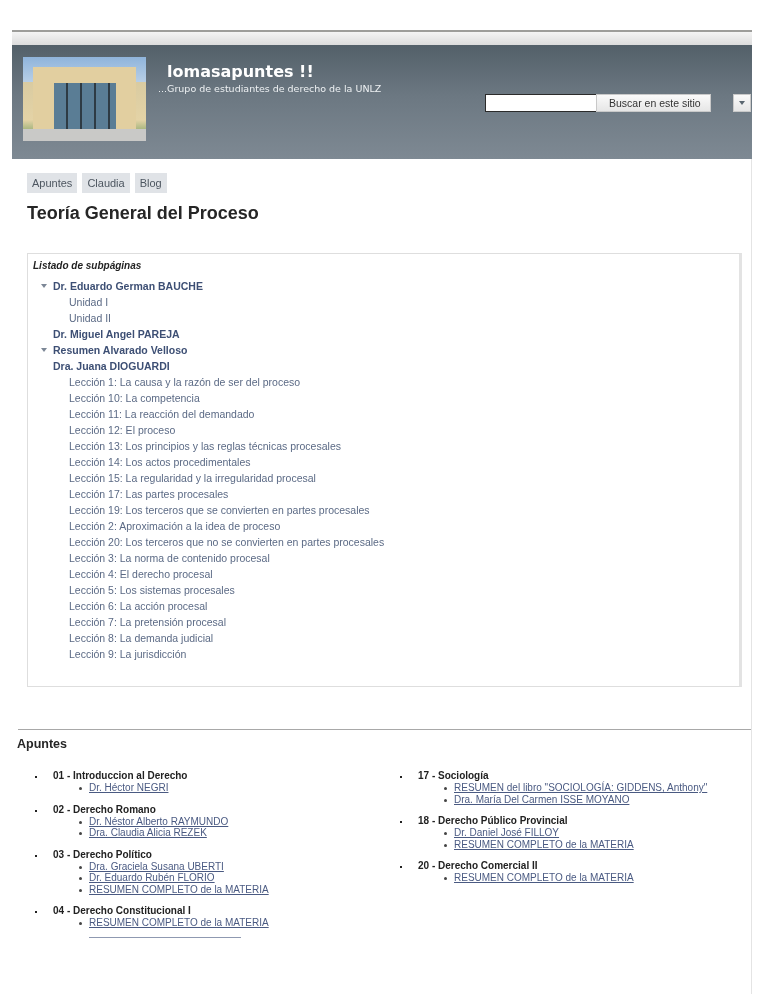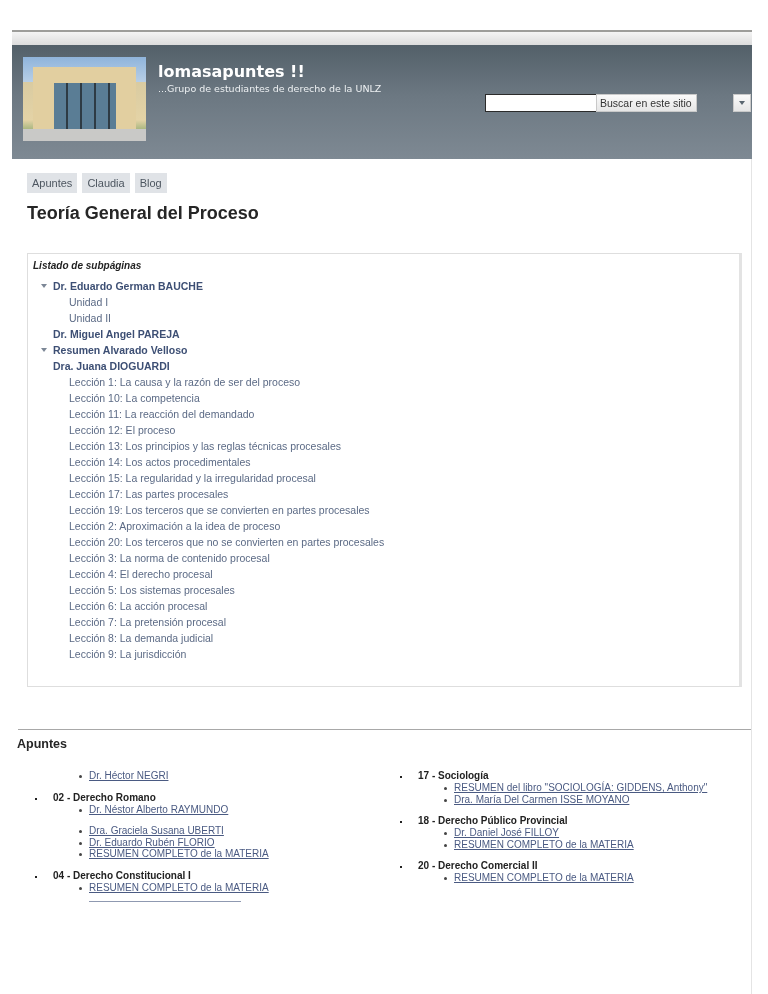--- a/index.html
+++ b/index.html
@@ -11,29 +11,29 @@
     background: linear-gradient(#9d9d9a 0, #9d9d9a 2px, #f4f4f4 2px, #dcdcdc 100%); }
 
   .header { position: absolute; left: 12px; top: 45px; width: 740px; height: 114px;
     background: linear-gradient(#536069 0%, #6c7882 45%, #7e8993 100%); }
   .logo { position: absolute; left: 11px; top: 12px; width: 123px; height: 84px; overflow: hidden;
     background: linear-gradient(#8fb4db 0%, #b8cfe6 30%, #d9cba1 30%, #e4d3a6 75%, #9fb27a 88%, #d7d7d7 100%); }
   .logo .bldg { position: absolute; left: 10px; top: 10px; width: 103px; height: 62px; background: #e2cfa0; }
   .logo .glass { position: absolute; left: 31px; top: 26px; width: 62px; height: 46px;
     background: repeating-linear-gradient(90deg, #5a7d95 0 12px, #2e3b44 12px 14px); }
   .logo .ground { position: absolute; left: 0; bottom: 0; width: 123px; height: 12px; background: #c9c9c7; }
-  .site-title { position: absolute; left: 146px; top: 17px; font-family: "DejaVu Sans", sans-serif;
+  .site-title { position: absolute; left: 155px; top: 17px; font-family: "DejaVu Sans", sans-serif;
     font-size: 16px; font-weight: bold; color: #ffffff; }
   .site-subtitle { position: absolute; left: 146px; top: 38px; font-family: "DejaVu Sans", sans-serif;
     font-size: 9.5px; color: #eef1f3; }
   .search-input { position: absolute; left: 473px; top: 49px; width: 136px; height: 18px;
     border: 1px solid #2b2b2b; background: #fff; }
-  .search-btn { position: absolute; left: 584px; top: 49px; width: 101px; height: 18px;
+  .search-btn { position: absolute; left: 584px; top: 49px; width: 115px; height: 18px;
     background: linear-gradient(#fafafa, #e6e6e6); border: 1px solid #c9c9c9; font-size: 10.5px;
-    color: #333; line-height: 16px; padding-left: 3px; }
+    color: #333; line-height: 16px; padding-left: 12px; }
   .search-drop { position: absolute; left: 721px; top: 49px; width: 18px; height: 18px;
     background: linear-gradient(#fafafa, #e6e6e6); border: 1px solid #c9c9c9; }
   .search-drop::after { content: ""; position: absolute; left: 5px; top: 6px; border-left: 3.5px solid transparent;
     border-right: 3.5px solid transparent; border-top: 4px solid #5a6670; }
 
   .nav { position: absolute; left: 27px; top: 173px; display: flex; gap: 5px; }
   .nav-tab { background: #e0e3e7; color: #4d5660; font-size: 11px; padding: 0 5px; height: 20px; line-height: 20px; }
 
   .page-title { position: absolute; left: 27px; top: 203px; font-size: 18px; font-weight: bold; color: #262626; }
 
@@ -115,27 +115,30 @@
       <div class="tree-row lvl1"><span>Lección 8: La demanda judicial</span></div>
       <div class="tree-row lvl1"><span>Lección 9: La jurisdicción</span></div>
     </div>
 </div>
 
 <div class="divider"></div>
 <div class="section-title">Apuntes</div>
 
 <div class="col left" id="col-left">
     <div class="subject">
+      <div class="subject-title">01 - Introduccion al Derecho</div>
       <div class="sublink">Dr. Héctor NEGRI</div>
     </div>
     <div class="subject">
       <div class="subject-title">02 - Derecho Romano</div>
       <div class="sublink">Dr. Néstor Alberto RAYMUNDO</div>
+      <div class="sublink">Dra. Claudia Alicia REZEK</div>
     </div>
     <div class="subject">
+      <div class="subject-title">03 - Derecho Político</div>
       <div class="sublink">Dra. Graciela Susana UBERTI</div>
       <div class="sublink">Dr. Eduardo Rubén FLORIO</div>
       <div class="sublink">RESUMEN COMPLETO de la MATERIA</div>
     </div>
     <div class="subject">
       <div class="subject-title">04 - Derecho Constitucional I</div>
       <div class="sublink">RESUMEN COMPLETO de la MATERIA</div>
       <div class="stub-line"></div>
     </div>
   </div>

